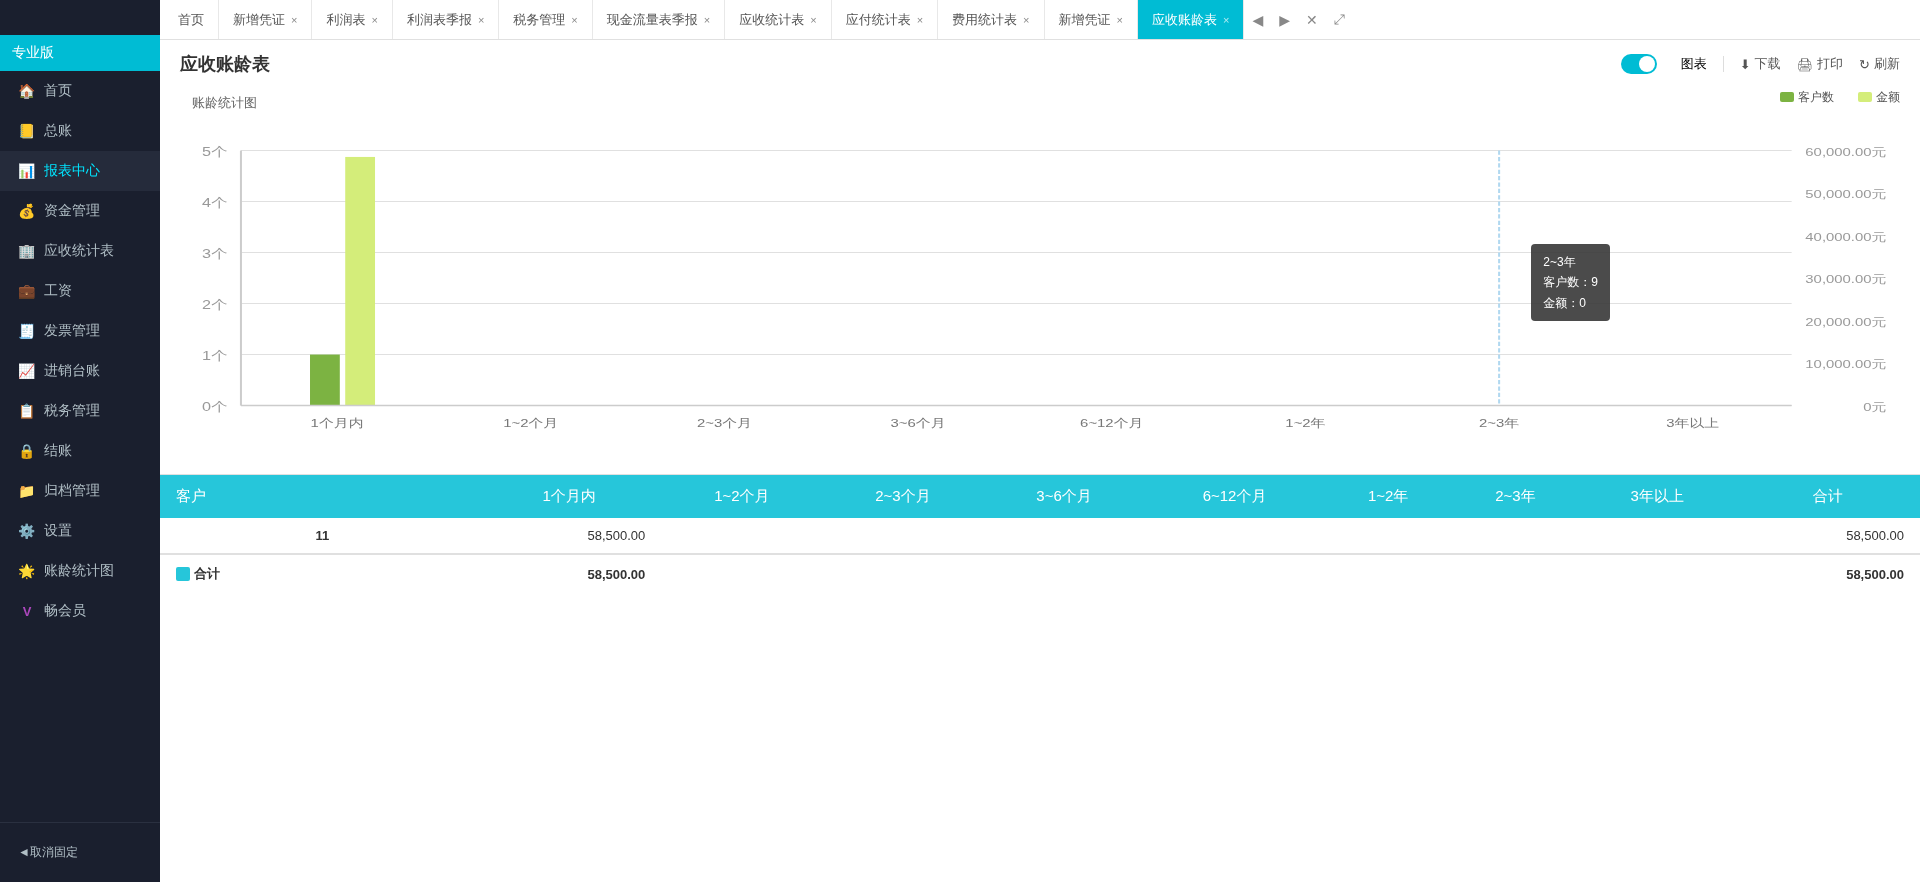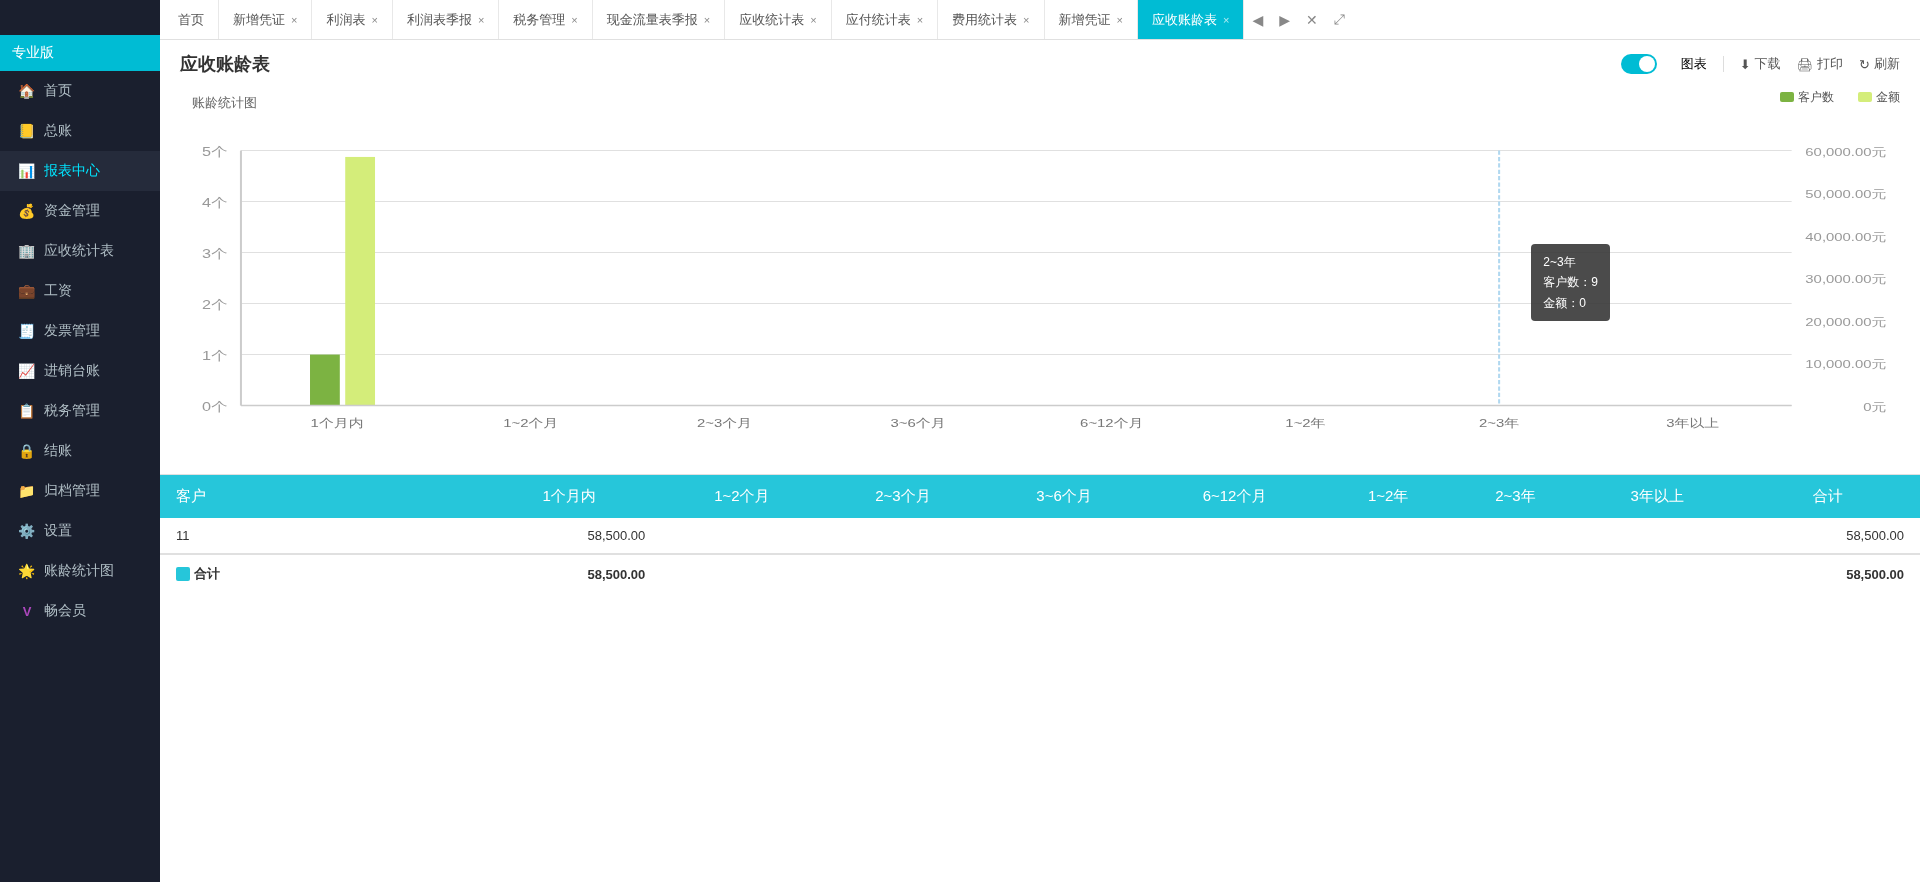--- a/index.html
+++ b/index.html
@@ -47,21 +47,21 @@
 
     
     .tooltip { position: absolute; background: rgba(50,50,50,0.88); color: white; border-radius: 4px; padding: 8px 12px; font-size: 12px; line-height: 1.7; pointer-events: none; }
 
     
     .data-table { width: 100%; border-collapse: collapse; }
     .data-table thead tr { background: #26c6da; color: white; }
     .data-table thead th { padding: 12px 8px; font-size: 15px; font-weight: normal; text-align: center; }
     .data-table tbody tr { border-bottom: 1px solid #e8e8e8; }
     .data-table tbody td { padding: 10px 8px; font-size: 13px; text-align: center; color: #333; }
-    .data-table tbody td:first-child { text-align: left; padding-left: 16px; }
+    .data-table tbody td:first-child { text-align: center; padding-left: 16px; font-weight: bold; }
     .data-table tfoot tr { border-top: 2px solid #e0e0e0; }
     .data-table tfoot td { padding: 10px 8px; font-size: 13px; font-weight: bold; text-align: center; color: #333; }
     .data-table tfoot td:first-child { text-align: left; padding-left: 16px; }
     .total-row-label { display: flex; align-items: center; gap: 4px; }
     .total-icon { width: 14px; height: 14px; background: #aaa; border-radius: 2px; display: inline-block; }
 
     .divider { width: 1px; height: 16px; background: #ddd; }
   </style>
 </head>
 <body>
@@ -119,20 +119,25 @@
   </div>
   <div class="sidebar-item">
     <span class="icon">🌟</span>
     <span>账龄统计图</span>
   </div>
   <div class="sidebar-item">
     <span class="icon" style="font-size:13px;font-weight:bold;color:#ab47bc;">V</span>
     <span>畅会员</span>
   </div>
 
+  <div class="sidebar-bottom">
+    <div class="sidebar-item" style="font-size:12px;">
+      <span>◄取消固定</span>
+    </div>
+  </div>
 </aside>
 
 <div class="main">
 
   <div class="tab-bar">
     <div class="tab-item">
       <span>首页</span>
     </div>
     <div class="tab-item">
       <span>新增凭证</span>

